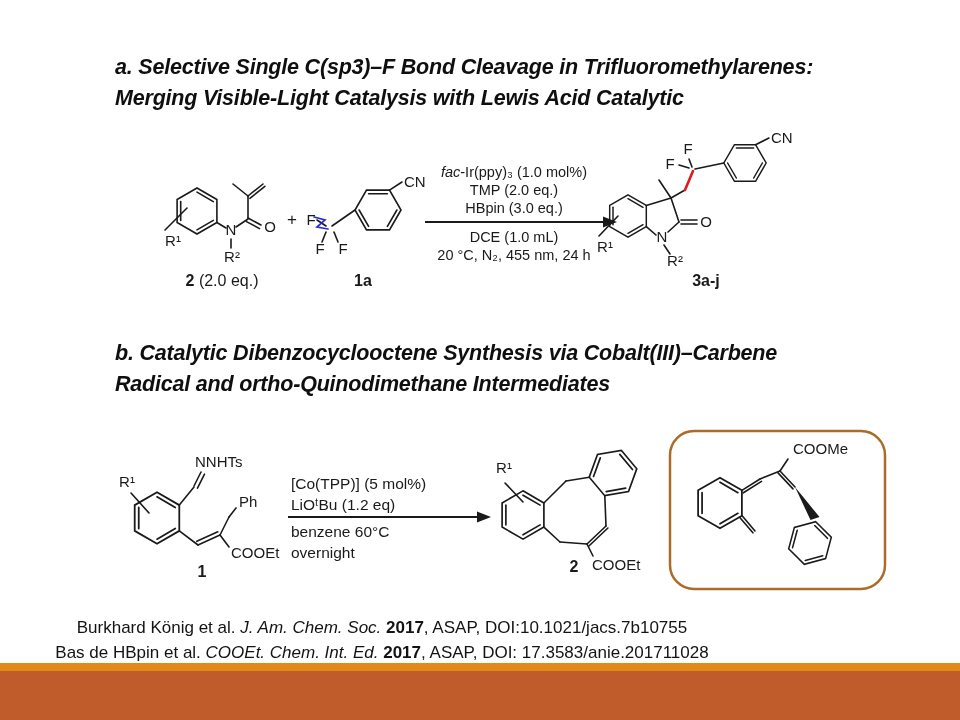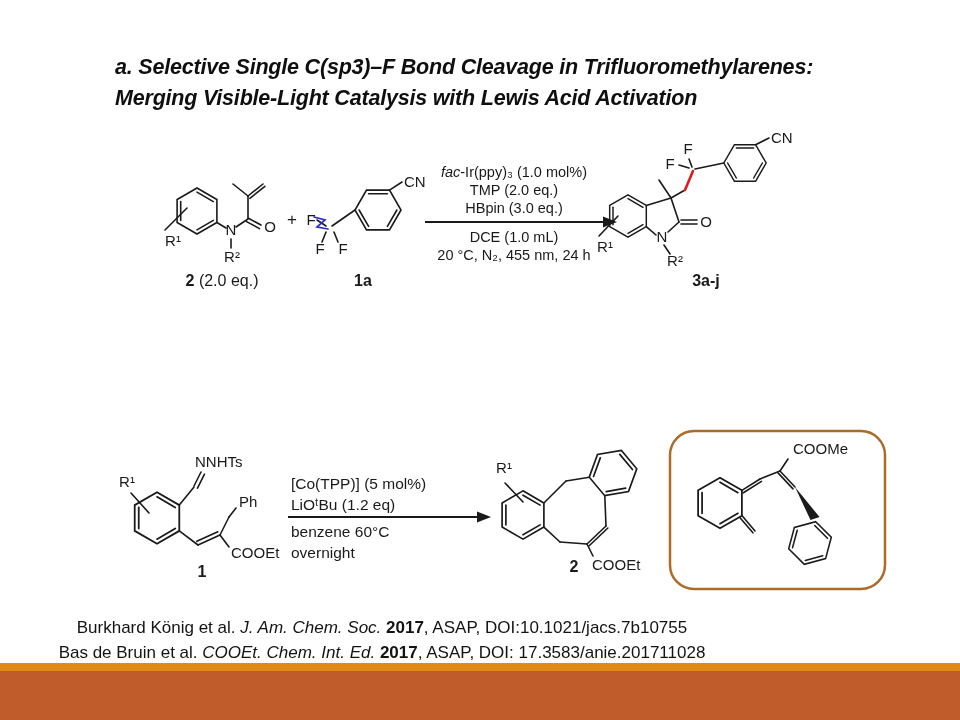--- a/index.html
+++ b/index.html
@@ -31,21 +31,21 @@
   .footer-accent{position:absolute;top:0;left:0;width:100%;height:8px;background:#E18A17;}
   .footer-band{position:absolute;top:8px;left:0;width:100%;height:49px;background:#C05B2B;}
 </style>
 </head>
 <body>
 
 <div class="slide">
 
   <div class="title" id="title-a">
     <div>a. Selective Single C(sp3)–F Bond Cleavage in Trifluoromethylarenes:</div>
-    <div>Merging Visible-Light Catalysis with Lewis Acid Activation</div>
+    <div>Merging Visible-Light Catalysis with Lewis Acid Catalytic</div>
   </div>
 
   <svg id="scheme-a" class="schemesvg" width="780" height="175" viewBox="0 0 780 175">
     <defs>
       <g id="hex">
         <polygon class="bond" points="0,-23 19.9,-11.5 19.9,11.5 0,23 -19.9,11.5 -19.9,-11.5"></polygon>
         <line class="bond" x1="0" y1="-18.9" x2="16.3" y2="-9.4"></line>
         <line class="bond" x1="16.3" y1="9.4" x2="0" y2="18.9"></line>
         <line class="bond" x1="-16.3" y1="9.4" x2="-16.3" y2="-9.4"></line>
       </g>
@@ -119,20 +119,24 @@
       <line class="bond" x1="584" y1="40" x2="574" y2="37"></line>
       <text text-anchor="middle" x="565" y="41">F</text>
       <line class="bond" x1="590" y1="41" x2="618.8" y2="35"></line>
       <use href="#hex" transform="translate(640,35) rotate(90) scale(0.92)"></use>
       <line class="bond" x1="650.6" y1="16.7" x2="664" y2="10"></line>
       <text text-anchor="start" x="666" y="15">CN</text>
       <text class="cmpd" text-anchor="middle" x="601" y="158">3a-j</text>
     </g>
   </svg>
 
+  <div class="title" id="title-b">
+    <div>b. Catalytic Dibenzocyclooctene Synthesis via Cobalt(III)–Carbene</div>
+    <div>Radical and ortho-Quinodimethane Intermediates</div>
+  </div>
 
   <svg id="scheme-b" class="schemesvg" width="800" height="190" viewBox="0 0 800 190">
     <defs>
       <g id="hexb">
         <polygon class="bond" points="0,-23 19.9,-11.5 19.9,11.5 0,23 -19.9,11.5 -19.9,-11.5"></polygon>
         <line class="bond" x1="0" y1="-18.9" x2="16.3" y2="-9.4"></line>
         <line class="bond" x1="16.3" y1="9.4" x2="0" y2="18.9"></line>
         <line class="bond" x1="-16.3" y1="9.4" x2="-16.3" y2="-9.4"></line>
       </g>
     </defs>
@@ -194,21 +198,21 @@
       <text text-anchor="start" x="688" y="31">COOMe</text>
       <line class="bond" x1="675" y1="48" x2="690" y2="64"></line>
       <line class="bond" x1="673" y1="49.9" x2="688" y2="65.9"></line>
       <polygon class="wedge" points="690,64 705.5,97 714.5,94"></polygon>
       <use href="#hexb" transform="translate(705,120) rotate(15) scale(0.96)"></use>
     </g>
   </svg>
 
   <div class="citations">
     <div><span>Burkhard König et al. </span><span class="cit-journal">J. Am. Chem. Soc. </span><span class="cit-year">2017</span><span>, ASAP, DOI:10.1021/jacs.7b10755</span></div>
-    <div><span>Bas de Bruin et al. </span><span class="cit-journal">COOEt. Chem. Int. Ed. </span><span class="cit-year">2017</span><span>, ASAP, DOI: 17.3583/anie.201711028</span></div>
+    <div><span>Bas de HBpin et al. </span><span class="cit-journal">COOEt. Chem. Int. Ed. </span><span class="cit-year">2017</span><span>, ASAP, DOI: 17.3583/anie.201711028</span></div>
   </div>
 
   <div class="footer">
     <div class="footer-accent"></div>
     <div class="footer-band"></div>
   </div>
 
 </div>
 
 </body></html>

